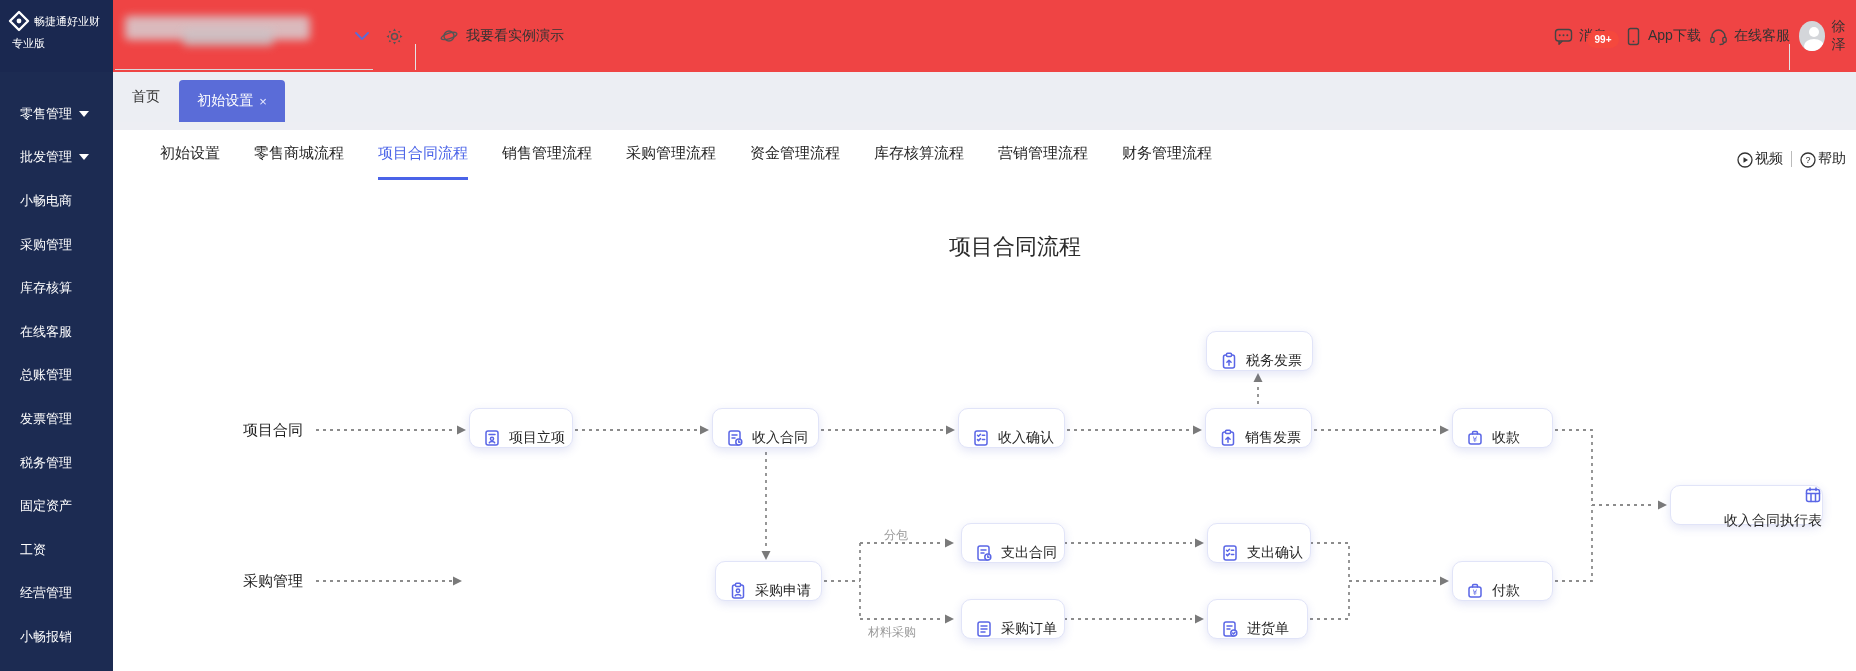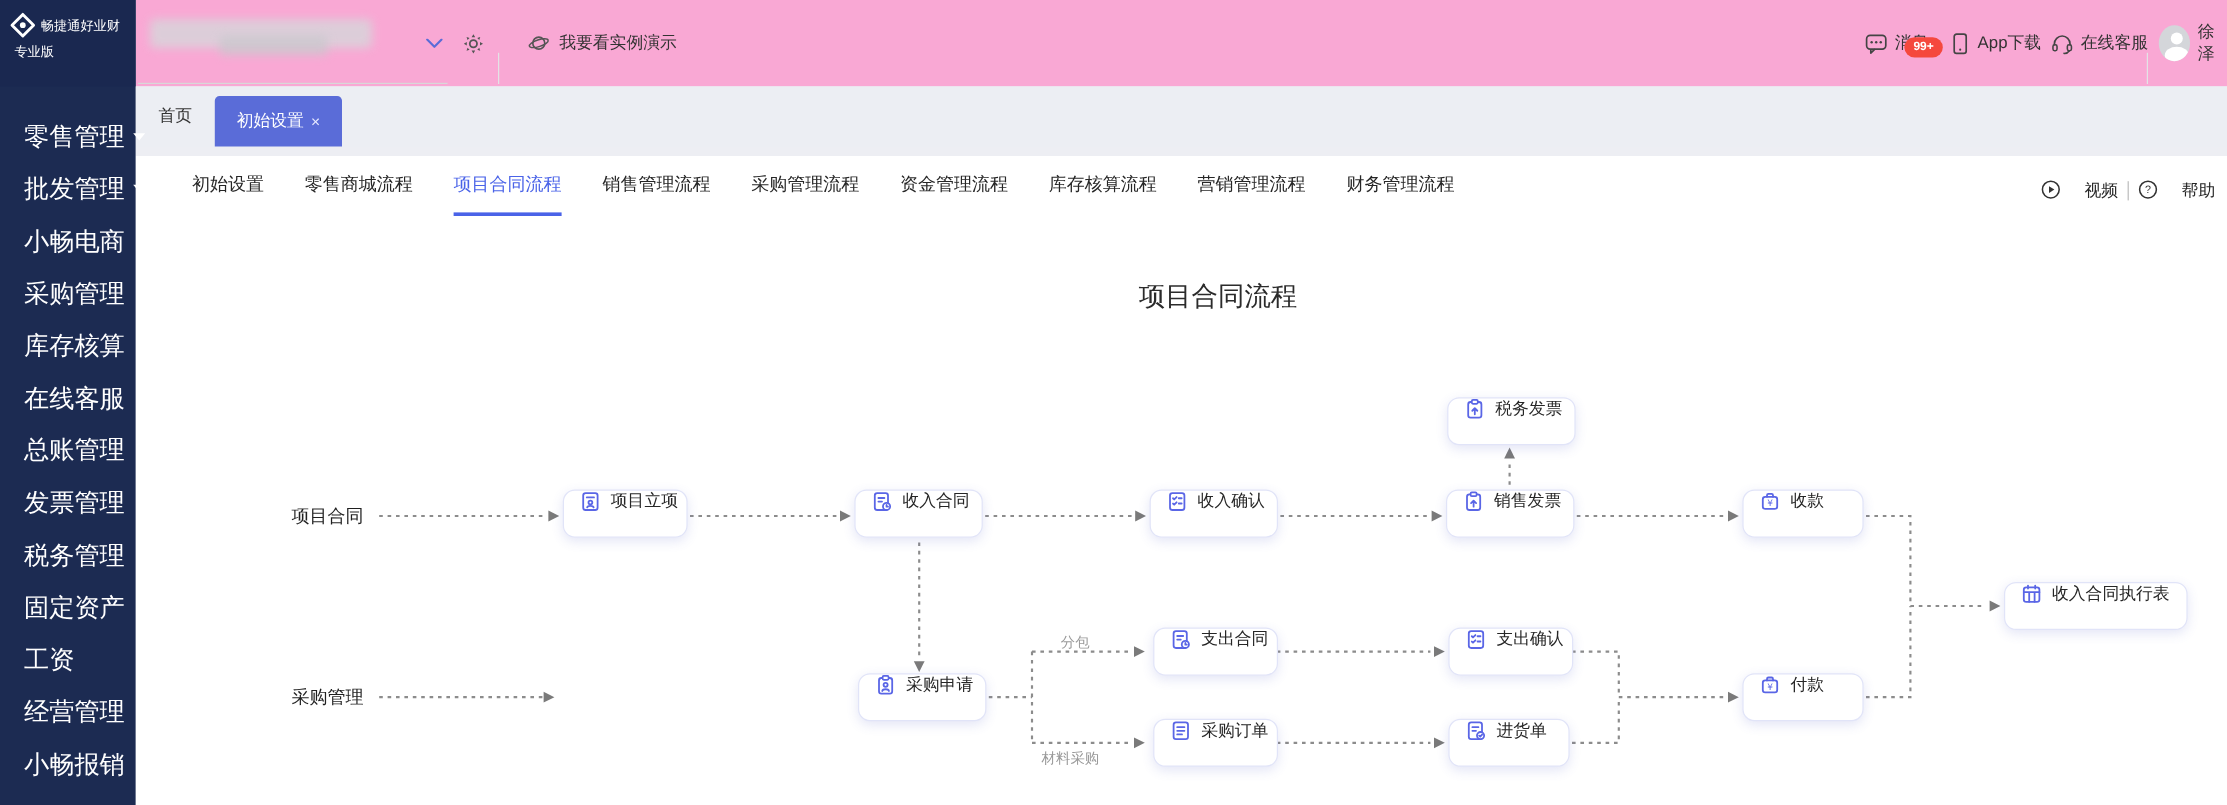--- a/index.html
+++ b/index.html
@@ -7,25 +7,25 @@
   body { font-family:"Liberation Sans","DejaVu Sans",sans-serif; }
   .app { position:relative; width:1856px; height:671px; background:#edeef3; overflow:hidden;padding-left:28px; }
 
   
   .sidebar { position:absolute; left:0; top:0; width:113px; height:671px; background:#1c2b52; z-index:5; }
   .logo-block { position:relative; width:113px; height:72px; background:#1a2850; padding:10px 8px 0 8px; }
   .logo-row { display:flex; align-items:center; gap:4px; }
   .logo-title { color:#fff; font-size:11px; white-space:nowrap; }
   .logo-sub { color:#fff; font-size:11px; margin:4px 0 0 4px; }
   .nav { position:absolute; left:0; top:92px; width:113px; }
-  .nav-item { height:43.6px; display:flex; align-items:center; padding-left:20px; color:#ffffff; font-size:21px; font-weight:500; cursor:pointer; white-space:nowrap; }
+  .nav-item { height:43.6px; display:flex; align-items:center; padding-left:20px; color:#ffffff; font-size:13px; font-weight:500; cursor:pointer; white-space:nowrap; }
   .nav-item .tri { width:0; height:0; border-left:5px solid transparent; border-right:5px solid transparent; border-top:6px solid #ffffff; margin-left:7px; }
 
   
-  .header { position:absolute; left:113px; top:0; width:1743px; height:72px; background:#f9a8d4; }
+  .header { position:absolute; left:113px; top:0; width:1743px; height:72px; background:#ef4444; }
   .blur-blob { position:absolute; left:12px; top:16px; width:185px; height:24px; background:#d6d7db; border-radius:4px; filter:blur(4px); opacity:.8; }
   .blur-blob2 { position:absolute; left:70px; top:30px; width:90px; height:16px; background:#c7c8cc; border-radius:3px; filter:blur(4px); opacity:.7; }
   .sel-underline { position:absolute; left:2px; top:69px; width:258px; height:1px; background:#d8d8d8; }
   .hd-icon { position:absolute; top:0; height:72px; display:flex; align-items:center; cursor:pointer; }
   .hd-divider { position:absolute; top:44px; width:1px; height:26px; background:#e3e3e6; }
   .demo { position:absolute; left:327px; top:0; height:72px; display:flex; align-items:center; gap:8px; font-size:14px; color:#333; cursor:pointer; }
   .hr-item { position:absolute; top:0; height:72px; display:flex; align-items:center; gap:6px; font-size:14px; color:#333; cursor:pointer; }
   .badge { position:absolute; left:1474px; top:31px; min-width:32px; height:17px; background:#f5483d; color:#fff; font-size:10px; font-weight:bold; border-radius:9px; display:flex; align-items:center; justify-content:center; padding:0 5px; z-index:3; }
   .avatar { width:30px; height:30px; border-radius:50%; background:#d4d6da; position:relative; overflow:hidden; }
   .avatar:before { content:""; position:absolute; left:10px; top:6px; width:10px; height:10px; border-radius:50%; background:#fff; }
@@ -36,28 +36,28 @@
   .wtab-home { width:66px; height:50px; display:flex; align-items:center; justify-content:center; font-size:14px; color:#333; cursor:pointer; }
   .wtab-active { width:106px; height:42px; background:#5a6cd8; border-radius:4px 4px 0 0; display:flex; align-items:center; justify-content:center; gap:6px; color:#fff; font-size:14px; cursor:pointer; }
   .wtab-close { font-size:13px; color:#e8eaff; cursor:pointer; line-height:1; }
 
   
   .card { position:absolute; left:113px; top:130px; width:1743px; height:541px; background:#ffffff; }
   .ctabs { position:absolute; left:47px; top:14px; display:flex; gap:34px; align-items:center; }
   .ctab { font-size:15px; color:#262626; cursor:pointer; padding-bottom:14px; border-bottom:3px solid transparent; white-space:nowrap; }
   .ctab.active { color:#4a63e8; border-bottom-color:#4a63e8; font-weight:500; }
   .ctab-right { position:absolute; right:10px; top:20px; display:flex; align-items:center; gap:8px; font-size:14px; color:#262626; }
-  .ctr-item { display:flex; align-items:flex-start; gap:20px; cursor:pointer; }
+  .ctr-item { display:flex; align-items:flex-end; gap:2px; cursor:pointer; }
   .ctr-divider { width:1px; height:16px; background:#bbb; }
 
   
   .flow-title { position:absolute; left:900px; top:232px; width:230px; text-align:center; font-size:22px; font-weight:500; color:#2b2b2b; z-index:2; }
   .lane-label { position:absolute; font-size:15px; font-weight:500; color:#1f1f1f; z-index:2; white-space:nowrap; }
   .branch-label { position:absolute; font-size:12px; color:#999; z-index:2; white-space:nowrap; }
-  .node { position:absolute; height:40px; background:#fff; border:1px solid #e1e4f8; border-radius:10px; box-shadow:0 3px 10px rgba(80,95,200,0.16); display:flex; align-items:flex-start; gap:8px; padding-left:13px; font-size:14px; color:#262626; z-index:2; cursor:pointer; white-space:nowrap; }
+  .node { position:absolute; height:40px; background:#fff; border:1px solid #e1e4f8; border-radius:10px; box-shadow:0 3px 10px rgba(80,95,200,0.16); display:flex; align-items:flex-end; gap:8px; padding-left:13px; font-size:14px; color:#262626; z-index:2; cursor:pointer; white-space:nowrap; }
   .arrows { position:absolute; left:0; top:0; width:1856px; height:671px; z-index:1; pointer-events:none; }
   .dash { fill:none; stroke:#8c8c8c; stroke-width:1.8; stroke-dasharray:3 4; }
   .head { fill:#7a7a7a; stroke:none; }
   .nicon { flex:0 0 auto; }
 </style>
 </head>
 <body>
 
 <div class="app">
 
@@ -303,21 +303,21 @@
 
   <div class="node" style="left:1206px; top:331px; width:107px;">
     <svg class="nicon" width="18" height="18" viewBox="0 0 18 18" fill="none" stroke="#5a66e6" stroke-width="1.5" stroke-linecap="round" stroke-linejoin="round">
         <rect x="3.5" y="3" width="11" height="13" rx="2"></rect>
         <rect x="6.5" y="1.3" width="5" height="3.2" rx="1" fill="#fff"></rect>
         <path d="M9,13.2 V8.4 M6.9,10.3 L9,8.2 11.1,10.3"></path>
       </svg>
     <span>税务发票</span>
   </div>
 
-  <div class="node" style="left:1670px; top:485px; width:153px;">
+  <div class="node" style="left:1670px; top:485px; width:153px;flex-direction:column;">
     <svg class="nicon" width="18" height="18" viewBox="0 0 18 18" fill="none" stroke="#5a66e6" stroke-width="1.5" stroke-linecap="round" stroke-linejoin="round">
         <rect x="2.5" y="3.5" width="13" height="12" rx="2"></rect>
         <path d="M2.5,7.5 H15.5 M7,7.5 V15.5 M11.5,7.5 V15.5 M6,2 V4.5 M12,2 V4.5"></path>
       </svg>
     <span>收入合同执行表</span>
   </div>
 
   <div class="node" style="left:715px; top:561px; width:107px;">
     <svg class="nicon" width="18" height="18" viewBox="0 0 18 18" fill="none" stroke="#5a66e6" stroke-width="1.5" stroke-linecap="round" stroke-linejoin="round">
         <rect x="3.5" y="3" width="11" height="13" rx="2"></rect>

